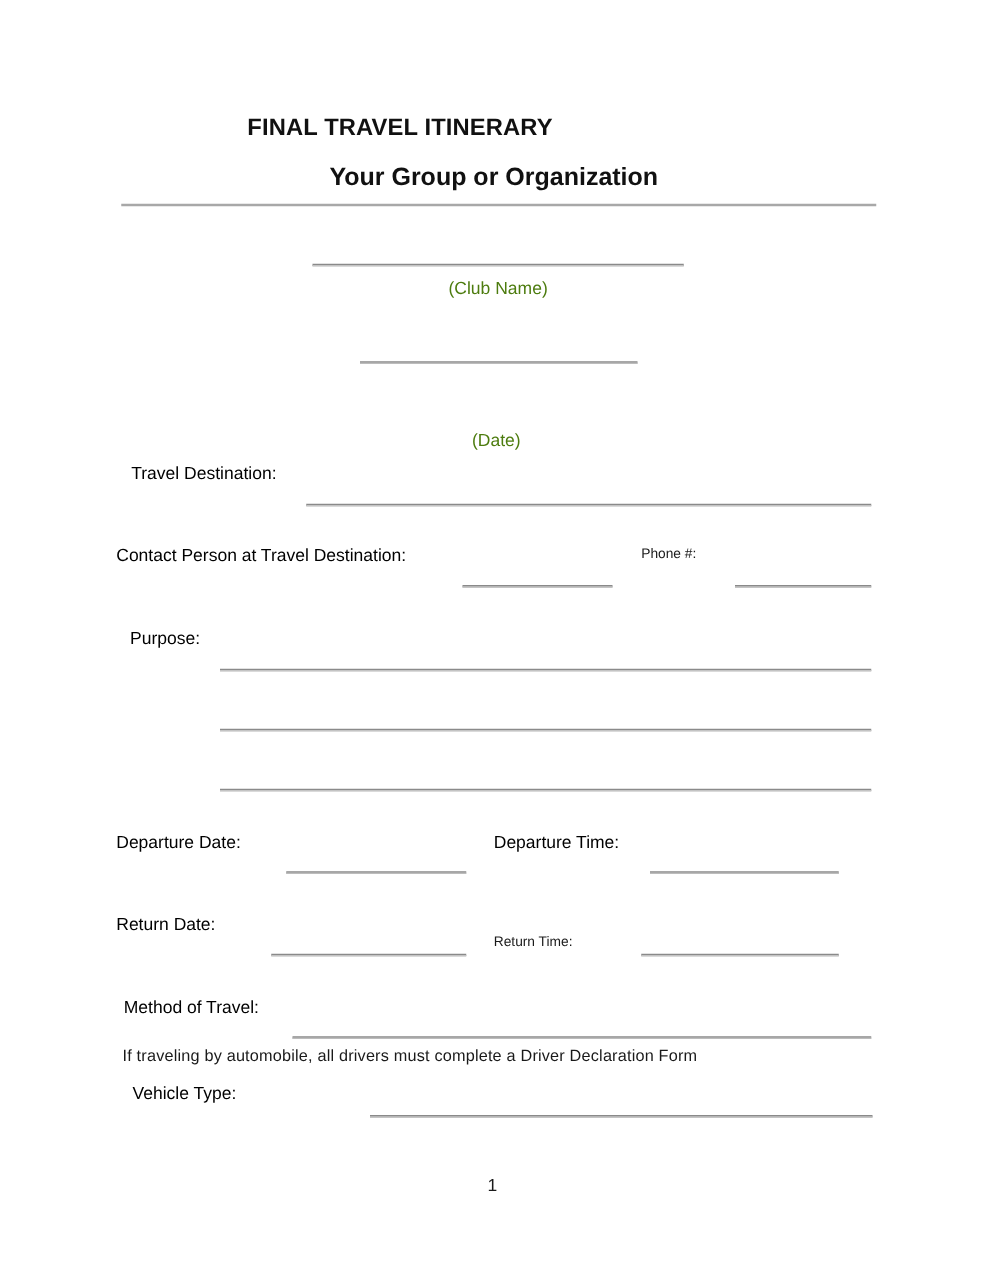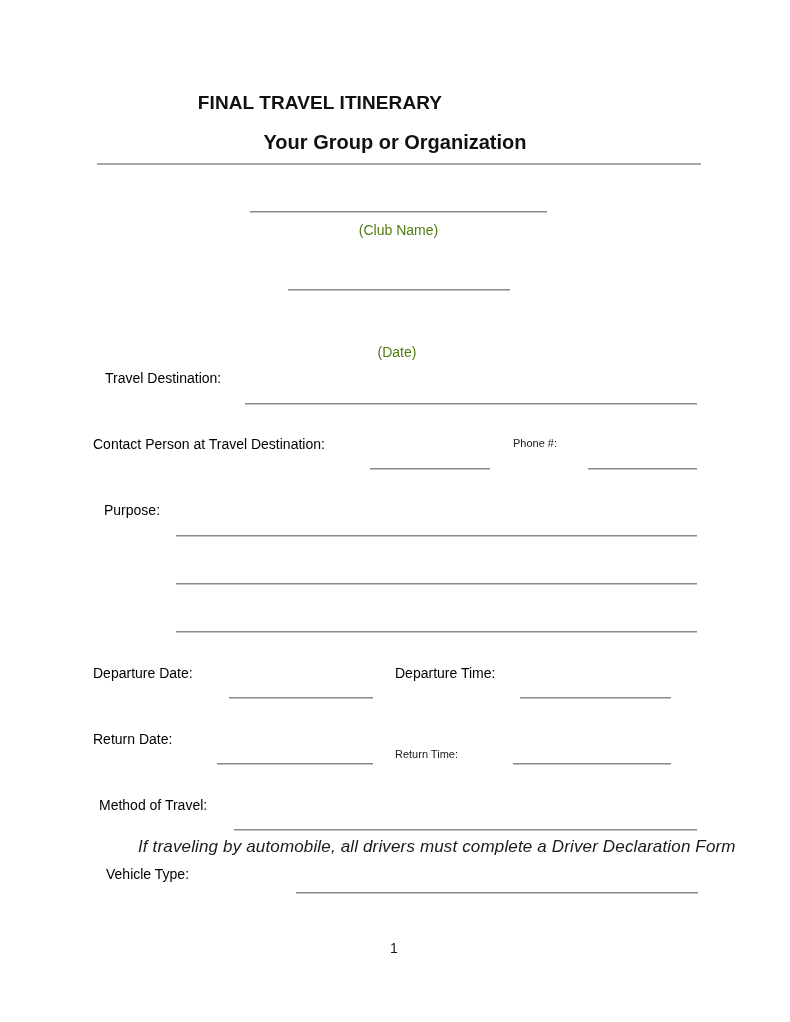--- a/index.html
+++ b/index.html
@@ -6,21 +6,21 @@
     body { width: 790px; height: 1022px; position: relative; overflow: hidden;
       font-family: "Liberation Sans", sans-serif; color: #111; }
     .abs { position: absolute; }
     .title { left: 0; width: 640px; top: 92px; text-align: center; font-weight: bold; font-size: 19px; letter-spacing: 0.1px; }
     .subtitle { left: 0; width: 790px; top: 131px; text-align: center; font-weight: bold; font-size: 20px; }
     .hr-thick { height: 2px; background: #a8a8a8; }
     .line { height: 1px; background: #8a8a8a; border-bottom: 1px solid #c4c4c4; }
     .lbl { font-size: 14px; color: #000000; white-space: nowrap; }
     .lbl-sm { font-size: 11px; color: #1a1a1a; white-space: nowrap; }
     .caption { font-size: 14px; text-align: center; color: #4d7c0f; }
-    .note { font-size: 17px; font-style: italic; color: #1a1a1a; white-space: nowrap; letter-spacing: 0.15px; margin-left: 40px; }
+    .note { font-size: 13px; color: #1a1a1a; white-space: nowrap; letter-spacing: 0.15px; }
     .page-num { font-size: 14px; color: #1a1a1a; }
   </style>
 </head>
 <body>
 
 <div class="abs title">FINAL TRAVEL ITINERARY</div>
 <div class="abs subtitle">Your Group or Organization</div>
 <div class="abs hr-thick" style="left:97px; top:163px; width:604px;"></div>
 
 <div class="abs line" style="left:250px; top:211px; width:297px;"></div>

